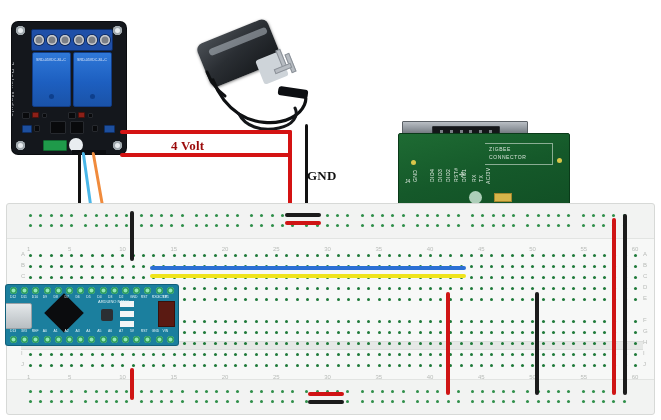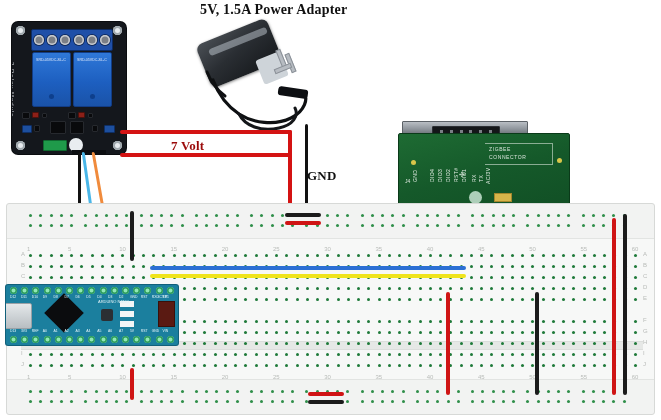--- a/index.html
+++ b/index.html
@@ -286,21 +286,20 @@
   .wire-v { width: 4px; }
   .wire-h { height: 4px; }
   .w-black  { background: #111111; }
   .w-red    { background: #d41313; }
 </style>
 </head>
 <body>
 
 <div id="stage">
 
-  <div class="lbl" id="adapter-title">5V, 1.5A Power Adapter</div>
 
   <div id="relay-board">
     <div class="pcb-hole h1"></div>
     <div class="pcb-hole h2"></div>
     <div class="pcb-hole h3"></div>
     <div class="pcb-hole h4"></div>
 
     <div id="screw-terminals">
       <span class="screw"></span>
       <span class="screw"></span>
@@ -352,21 +351,21 @@
     <svg class="cable" viewBox="0 0 130 88">
       <path d="M20,18 C26,34 34,44 46,52 C60,61 82,64 98,56 C112,49 116,36 110,30" fill="none" stroke="#0e1012" stroke-width="3.2" stroke-linecap="round"></path>
       <path d="M46,52 C52,64 68,70 86,66 C100,63 106,54 102,46" fill="none" stroke="#141619" stroke-width="3" stroke-linecap="round"></path>
       <path d="M14,10 C18,20 24,28 32,34" fill="none" stroke="#0e1012" stroke-width="3" stroke-linecap="round"></path>
     </svg>
   </div>
 
   <div class="wire wire-h w-red" style="left:120px; top:153px; width:172px;"></div>
   <div class="wire wire-h w-red" style="left:120px; top:130px; width:172px;"></div>
   <div class="wire wire-v w-red" style="left:288px; top:130px; height:94px;"></div>
-  <div class="lbl" id="volt-label">7 Volt</div>
+  <div class="lbl" id="volt-label">4 Volt</div>
 
   <div class="wire wire-v" style="left:305px; top:124px; height:92px; width:3px; background:#111111;"></div>
   <div class="lbl" id="gnd-label">GND</div>
 
   <div class="wire wire-v w-black" style="left:78px;  top:152px; height:62px; width:3px;"></div>
   <div class="wire" style="left:86px; top:152px; width:3px; height:62px; background:#49b6e8; transform:skewX(8deg);"></div>
   <div class="wire" style="left:97px; top:152px; width:3px; height:62px; background:#f08b3c; transform:skewX(10deg);"></div>
   <div class="wire" style="left:93px; top:211px; width:3px; height:44px; background:#49b6e8; transform:skewX(12deg);"></div>
   <div class="wire" style="left:105px; top:211px; width:3px; height:44px; background:#f08b3c; transform:skewX(12deg);"></div>
 

